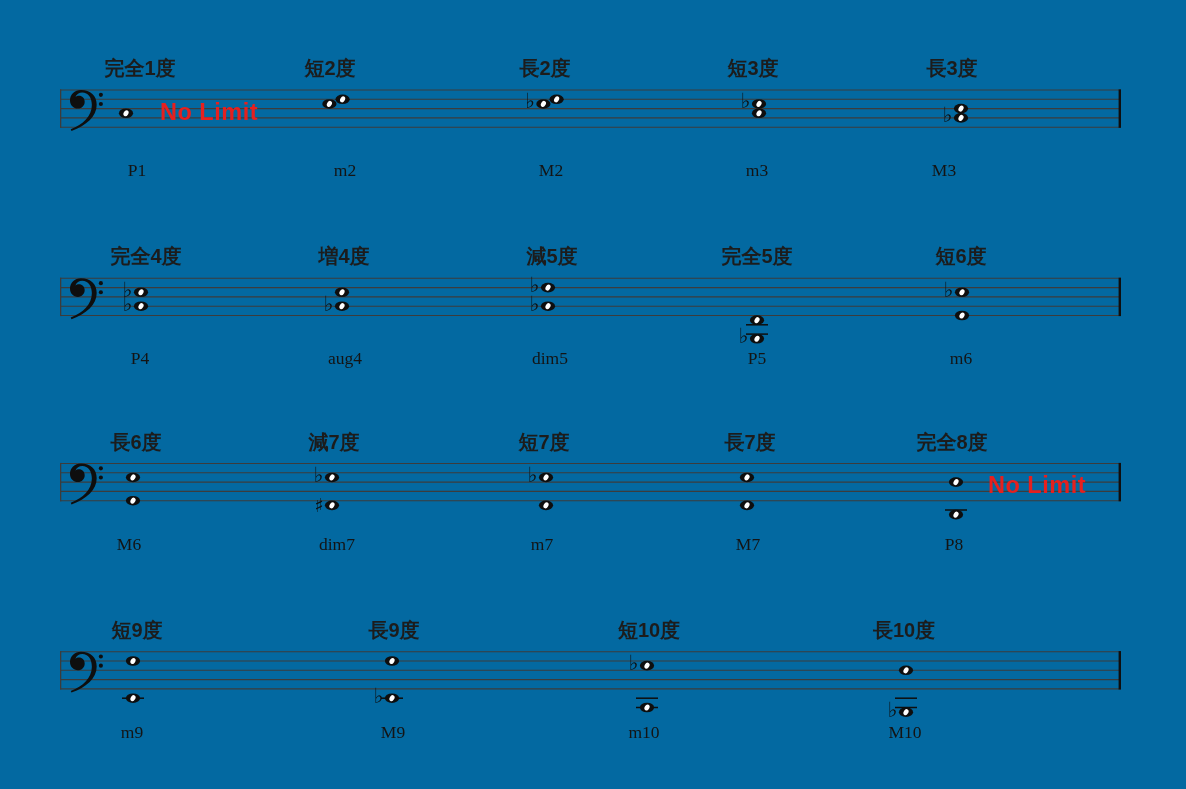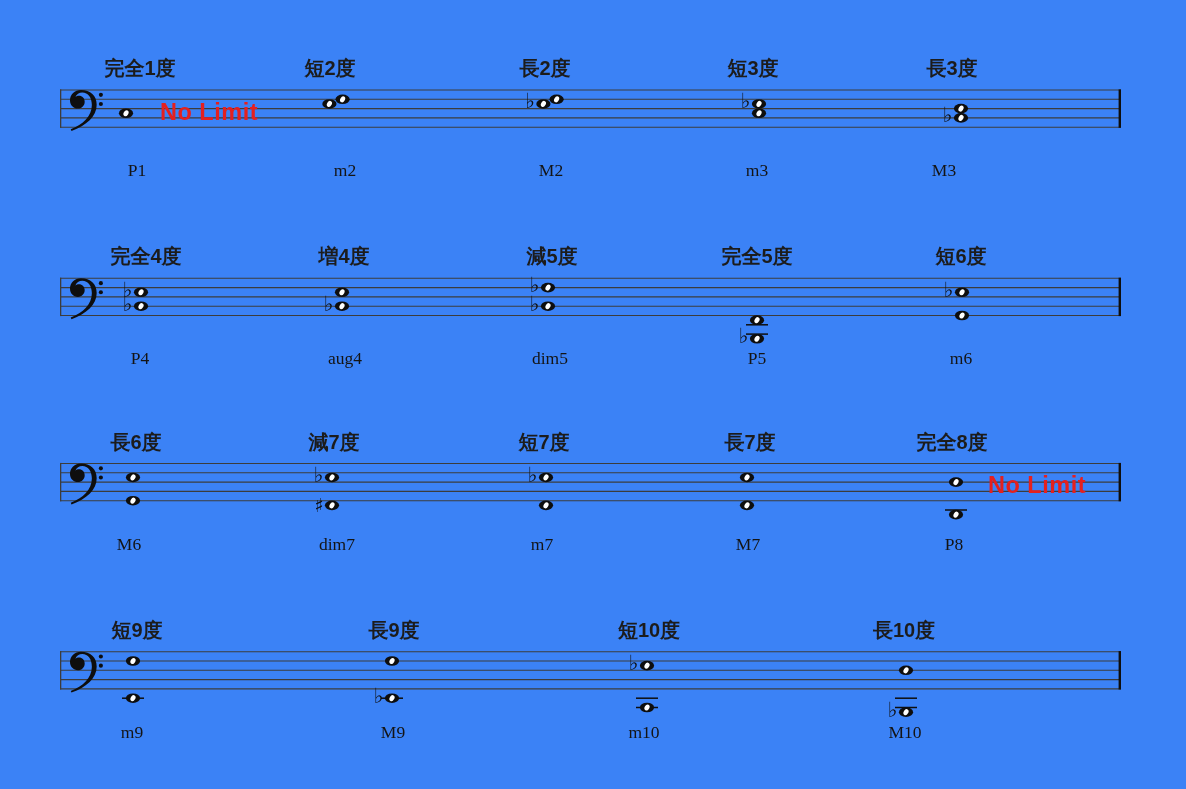--- a/index.html
+++ b/index.html
@@ -1,16 +1,16 @@
 <!DOCTYPE html>
 <html><head>
 <meta charset="utf-8">
 <style>
   html,body{margin:0;padding:0;background:#ffffff;}
-  #stage{position:relative;width:1186px;height:789px;background:#3b82f6;overflow:hidden;
+  #stage{position:relative;width:1186px;height:789px;background:#0369a1;overflow:hidden;
          font-family:"Liberation Sans", sans-serif;}
   svg text{user-select:none;}
 </style>
 </head>
 <body>
 
 <div id="stage"><svg width="1186" height="789" viewBox="0 0 1186 789">
       <g>
         <line x1="60" x2="1121" y1="90" y2="90" stroke="#3c3c3c" stroke-width="1.1"></line>
         <line x1="60" x2="1121" y1="99.3" y2="99.3" stroke="#3c3c3c" stroke-width="1.1"></line>

